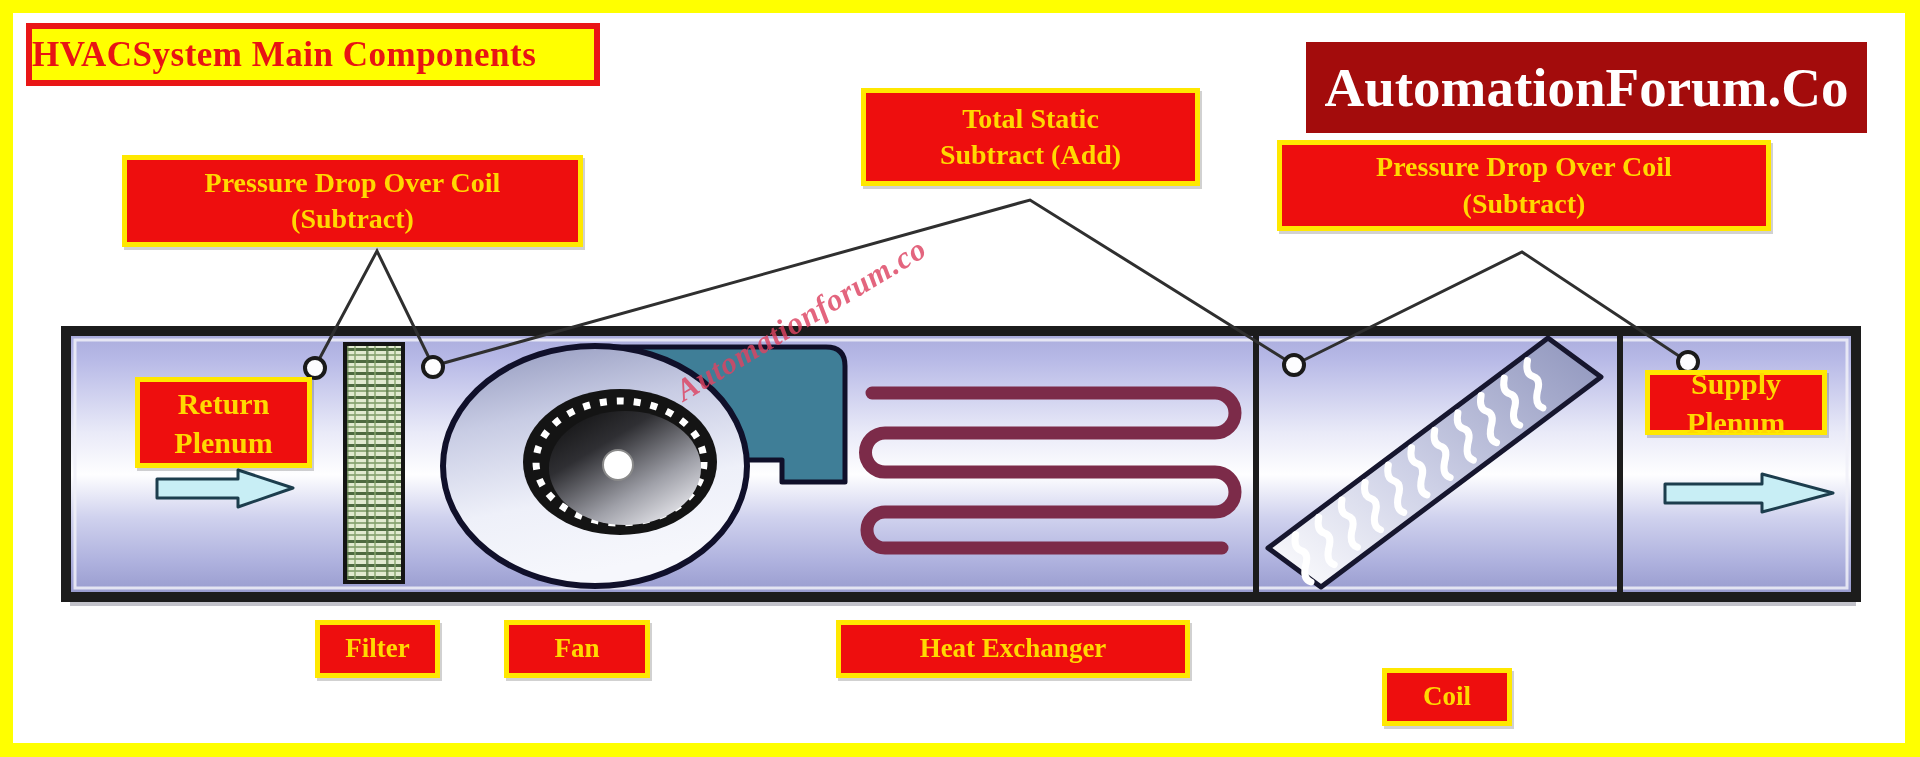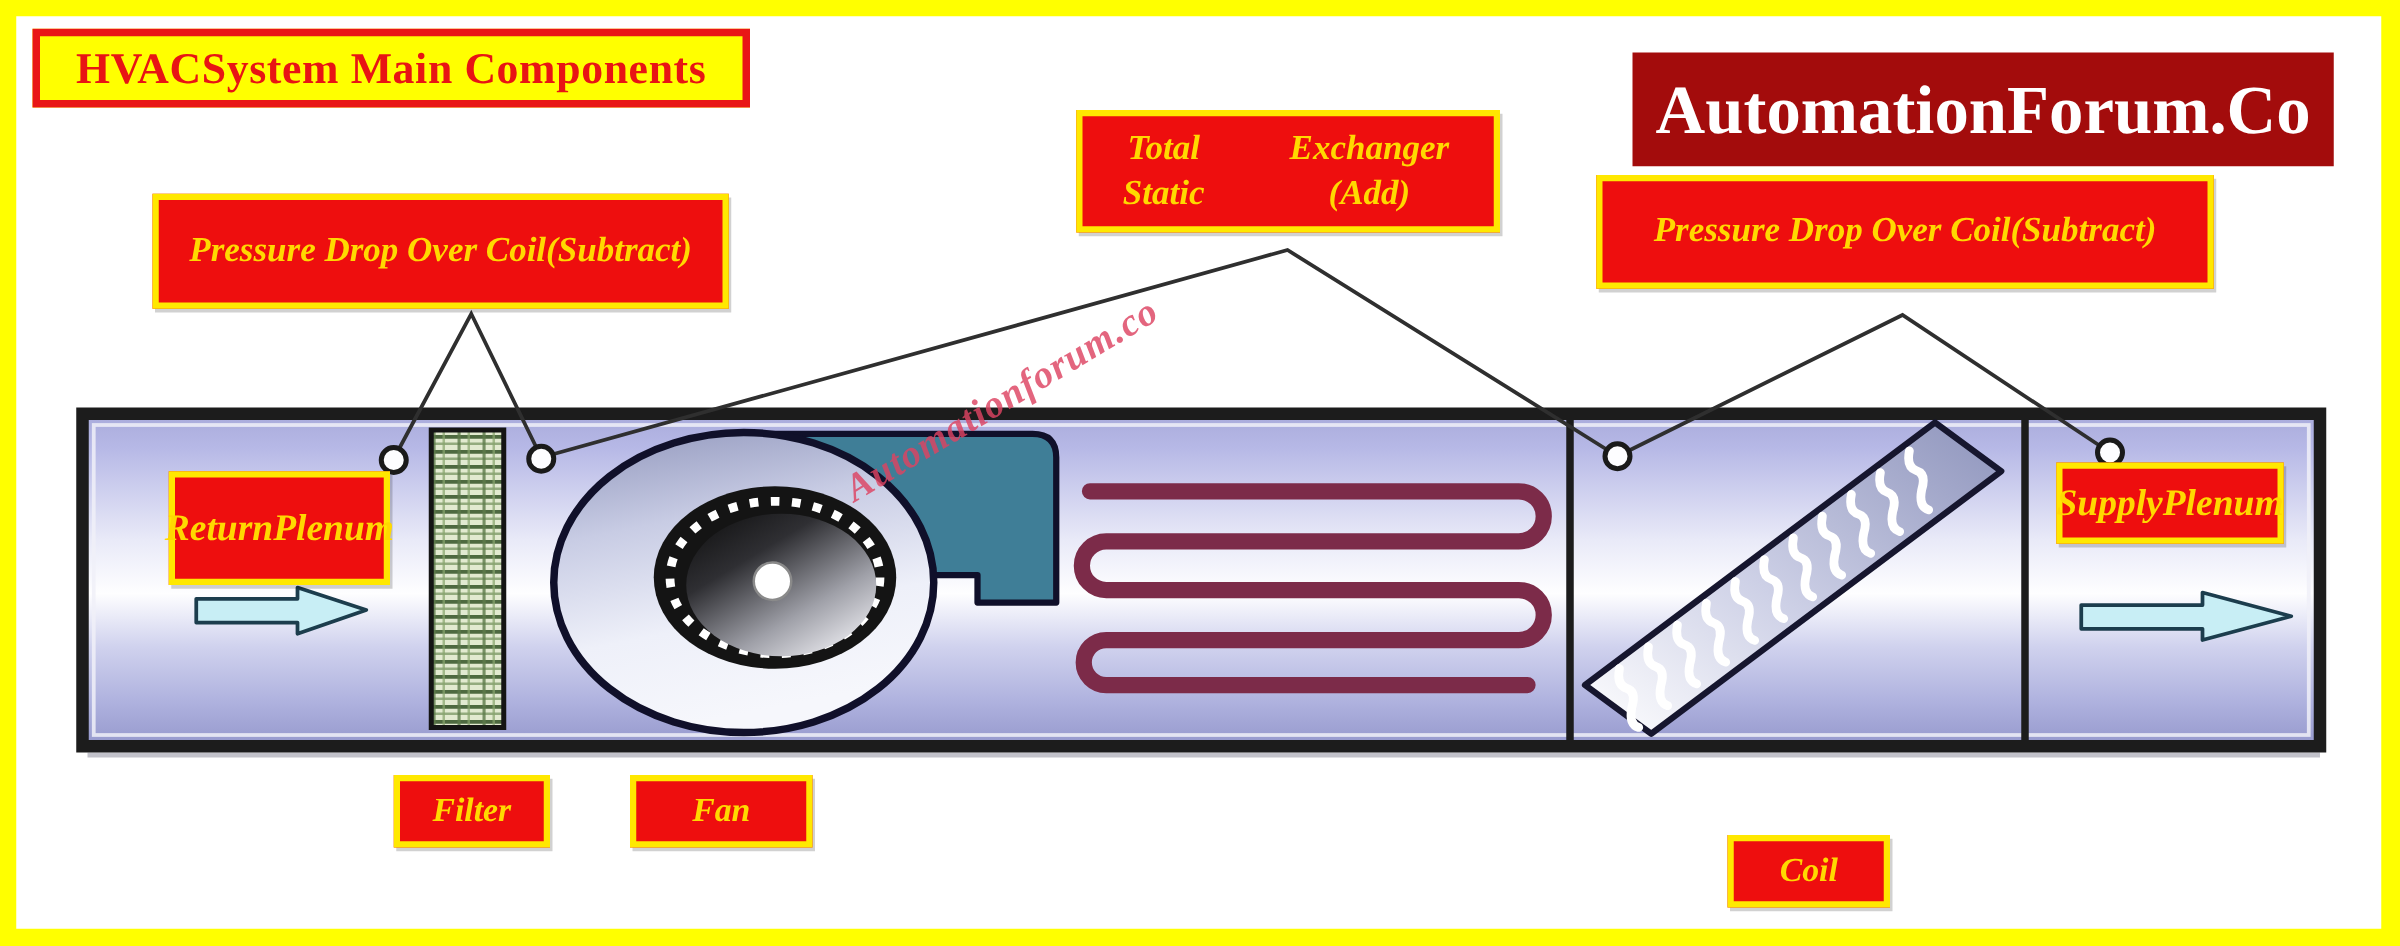--- a/index.html
+++ b/index.html
@@ -7,37 +7,36 @@
     position:relative; width:1920px; height:757px;
     background:#ffff00; overflow:hidden;
     font-family:"Liberation Serif","DejaVu Serif",serif;
   }
   .inner-bg{position:absolute; left:13px; top:13px; right:15px; bottom:14px; background:#ffffff;}
   .abs{position:absolute;}
   
   .title-box{
     left:26px; top:23px; width:574px; height:63px;
     background:#ffff00; border:6px solid #e91616;
-    display:flex; align-items:center; justify-content:center;
+    display:flex; align-items:center; 
     box-sizing:border-box;
   }
   .title-box span{font-size:35px; font-weight:700; color:#e81414; letter-spacing:.5px;}
   
   .logo-box{
     left:1306px; top:42px; width:561px; height:91px;
     background:#a30c0c; display:flex; align-items:center; justify-content:center;
   }
   .logo-box span{font-size:55px; font-weight:700; color:#ffffff;}
   
   .rbox{
     background:#ee0e0e; border:5px solid #ffe800;
-    display:flex; flex-direction:row; align-items:center; justify-content:center;
+    display:flex; flex-direction:column; align-items:center; justify-content:center;
     box-sizing:border-box; text-align:center;
     box-shadow:2px 3px 0 rgba(0,0,0,.18);
-    font-style:italic;
   }
   .rbox span{display:block; color:#ffd900; font-weight:700; line-height:1.3;}
   .callout-left  {left:122px;  top:155px; width:461px; height:92px;}
   .callout-center{left:861px;  top:88px;  width:339px; height:98px;}
   .callout-right {left:1277px; top:140px; width:494px; height:91px;}
   .callout-left span,.callout-center span,.callout-right span{font-size:28px;}
   .return-label{left:135px;  top:377px; width:177px; height:91px;}
   .supply-label{left:1645px; top:370px; width:182px; height:65px;}
   .return-label span,.supply-label span{font-size:30px;}
   .comp-label{top:620px; height:58px;}
@@ -166,21 +165,21 @@
     <span>AutomationForum.Co</span>
   </div>
 
   <div class="abs rbox callout-left">
     <span>Pressure Drop Over Coil</span>
     <span>(Subtract)</span>
   </div>
 
   <div class="abs rbox callout-center">
     <span>Total Static</span>
-    <span>Exchanger (Add)</span>
+    <span>Subtract (Add)</span>
   </div>
 
   <div class="abs rbox callout-right">
     <span>Pressure Drop Over Coil</span>
     <span>(Subtract)</span>
   </div>
 
   <div class="abs rbox return-label">
     <span>Return</span>
     <span>Plenum</span>
@@ -190,20 +189,23 @@
     <span>Supply</span>
     <span>Plenum</span>
   </div>
 
   <div class="abs rbox comp-label comp-filter">
     <span>Filter</span>
   </div>
   <div class="abs rbox comp-label comp-fan">
     <span>Fan</span>
   </div>
+  <div class="abs rbox comp-label comp-hx">
+    <span>Heat Exchanger</span>
+  </div>
   <div class="abs rbox comp-label comp-coil">
     <span>Coil</span>
   </div>
 
   <div class="abs watermark">
     <span>Automationforum.co</span>
   </div>
 </div>
 
 </body></html>

